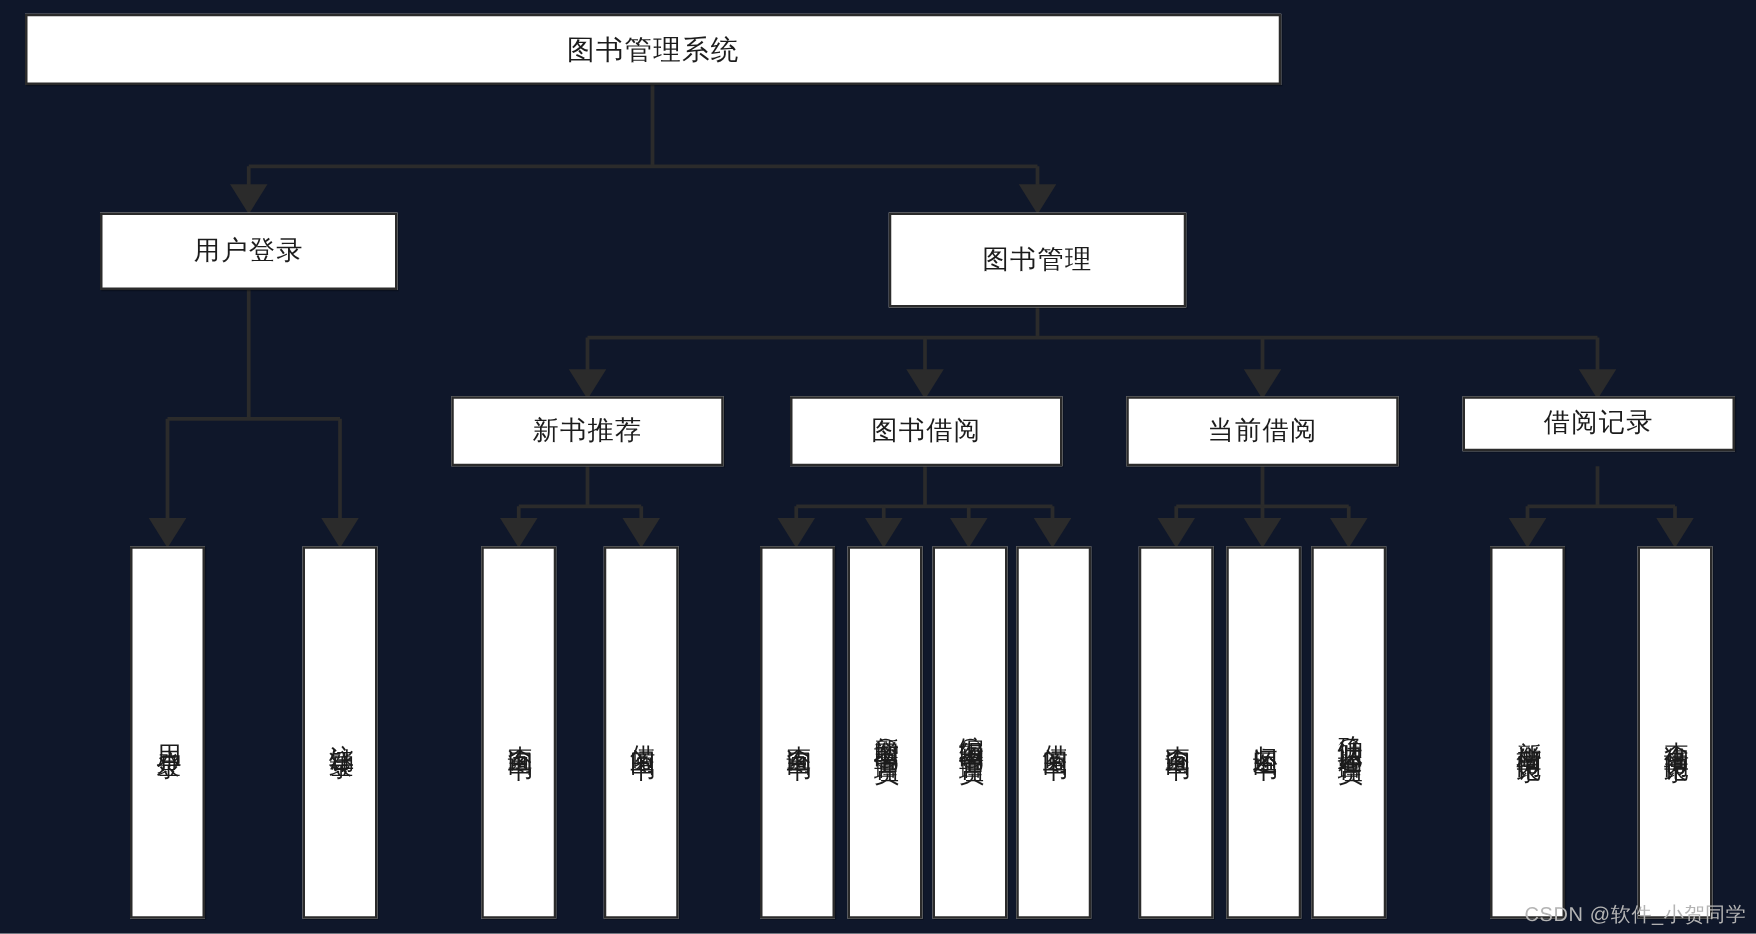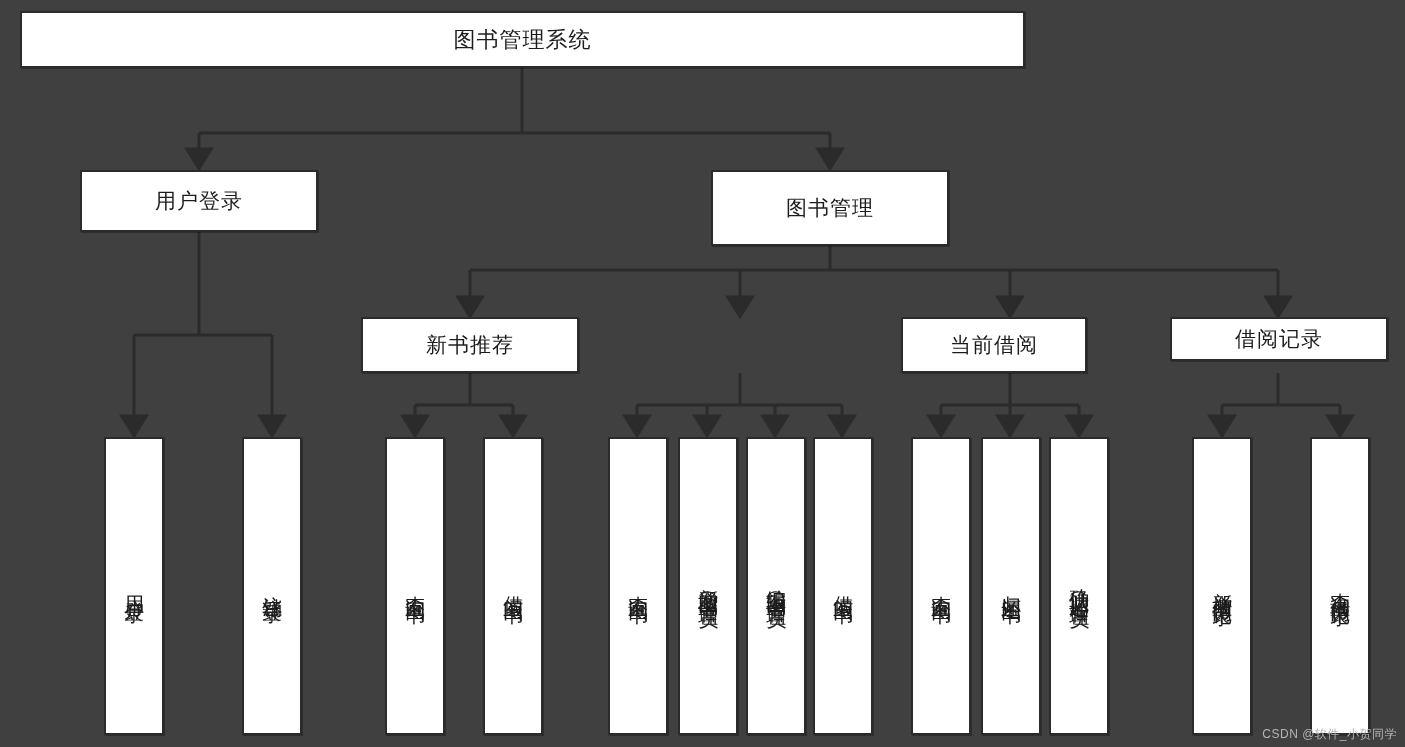--- a/index.html
+++ b/index.html
@@ -4,21 +4,21 @@
 <style>
   html,body{margin:0;padding:0;background:#ffffff;}
   body{
     font-family:"Liberation Sans","DejaVu Sans",sans-serif;
     color:#1a1a1a;
   }
   #canvas{
     position:relative;
     width:1405px;
     height:747px;
-    background:#404040;
+    background:#0f172a;
     overflow:hidden;
   }
   svg.wires{
     position:absolute;
     left:0;top:0;
     width:1405px;height:747px;
     pointer-events:none;
   }
   .node{
     position:absolute;
@@ -43,21 +43,21 @@
     text-orientation:upright;
     letter-spacing:3px;
     font-size:20px;
     white-space:normal;
   }
   .node.root .lbl{font-size:22px;}
   .watermark{
     position:absolute;
     right:8px;
     bottom:4px;
-    font-size:12px;
+    font-size:16px;
     color:#b4b4b4;
     letter-spacing:0.5px;
     white-space:nowrap;
   }
 </style>
 </head>
 <body>
 
 <div id="canvas">
 
@@ -118,21 +118,24 @@
   <div class="node" style="left:80px;top:170px;width:238px;height:62px;">
     <span class="lbl">用户登录</span>
   </div>
   <div class="node" style="left:711px;top:170px;width:238px;height:76px;">
     <span class="lbl">图书管理</span>
   </div>
 
   <div class="node" style="left:361px;top:317px;width:218px;height:56px;">
     <span class="lbl">新书推荐</span>
   </div>
-  <div class="node" style="left:901px;top:317px;width:186px;height:56px;">
+  <div class="node" style="left:632px;top:317px;width:218px;height:56px;">
+    <span class="lbl">图书借阅</span>
+  </div>
+  <div class="node" style="left:901px;top:317px;width:218px;height:56px;">
     <span class="lbl">当前借阅</span>
   </div>
   <div class="node" style="left:1170px;top:317px;width:218px;height:44px;">
     <span class="lbl">借阅记录</span>
   </div>
 
   <div class="node vert" style="left:104px;top:437px;width:60px;height:298px;">
     <span class="lbl">用户登录</span>
   </div>
   <div class="node vert" style="left:242px;top:437px;width:60px;height:298px;">

